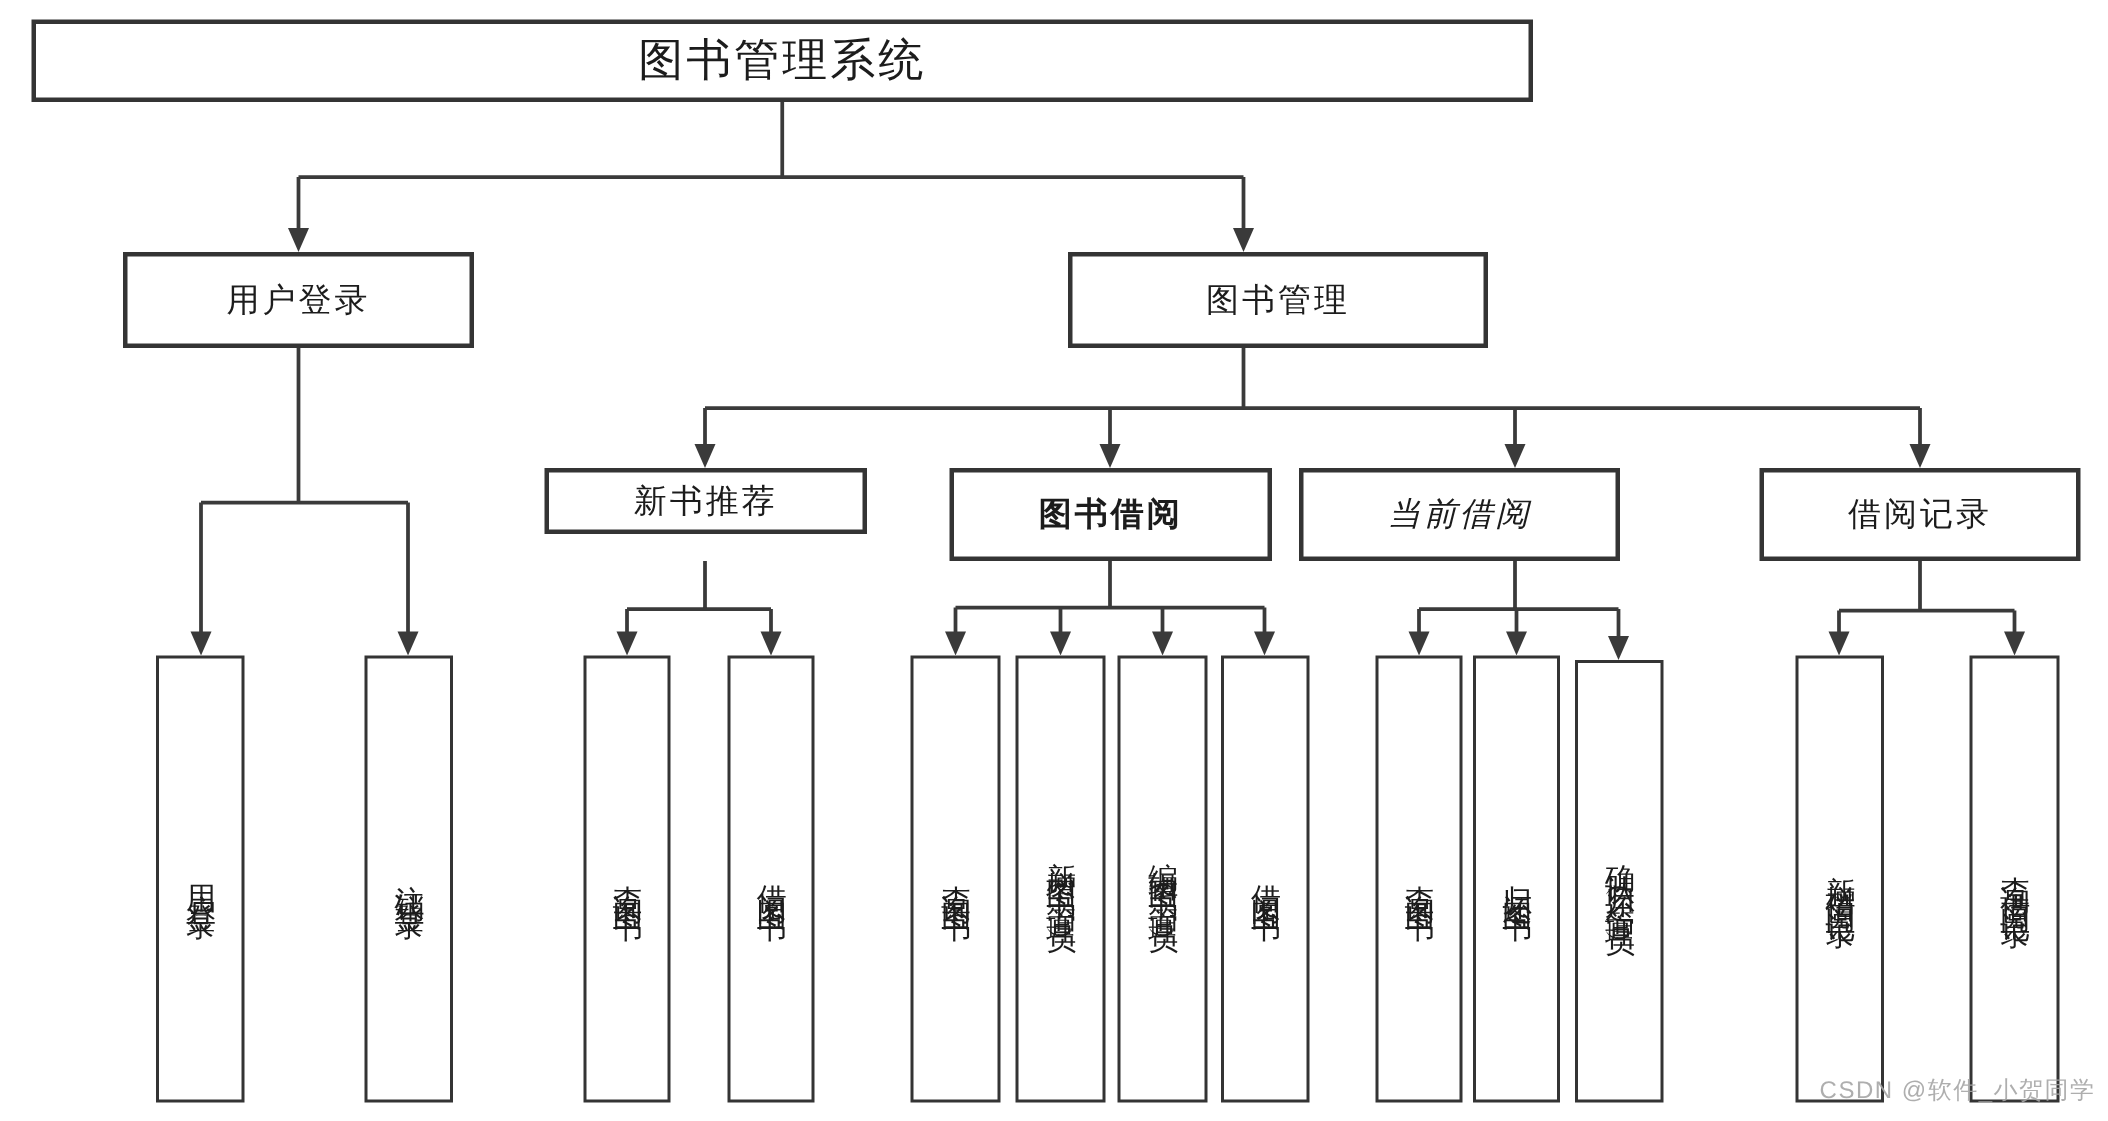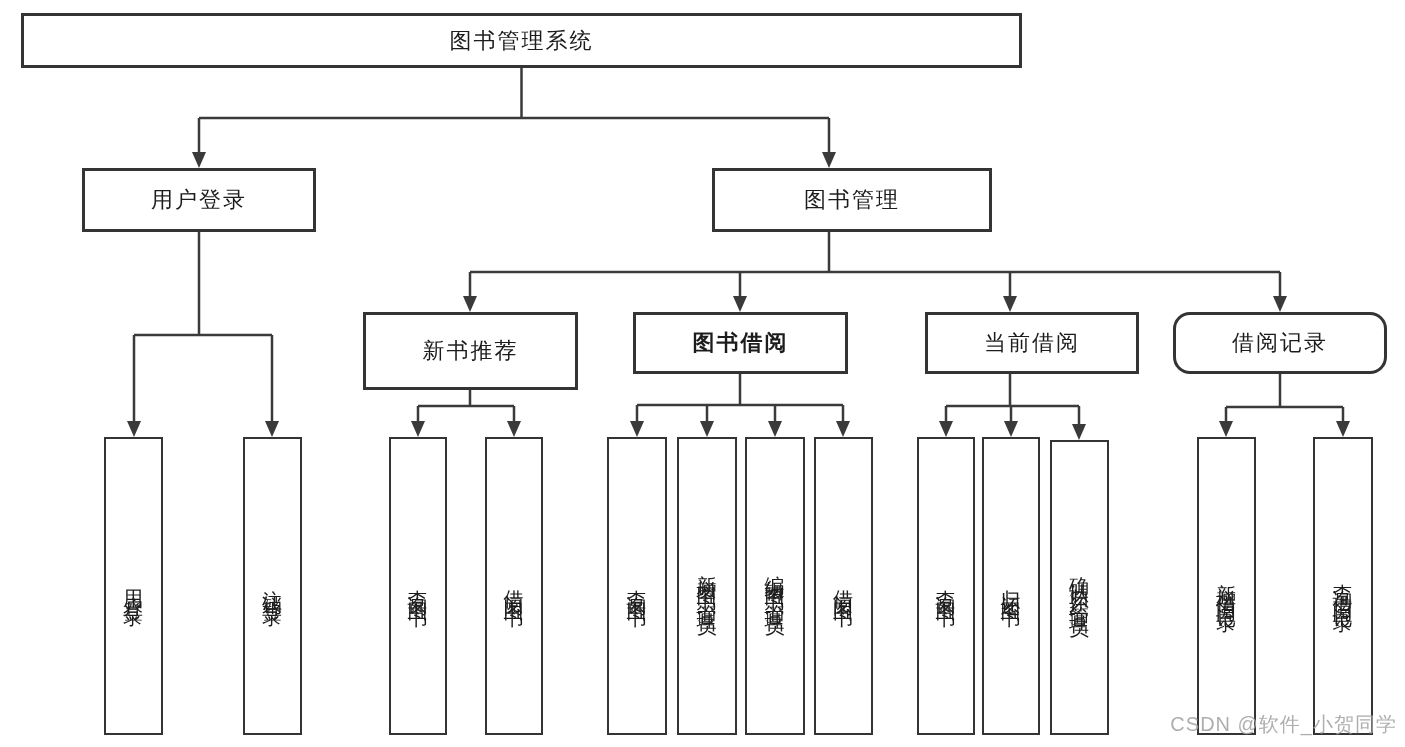--- a/index.html
+++ b/index.html
@@ -26,35 +26,35 @@
     position: absolute;
     background: #ffffff;
     border: 3px solid #343434;
     display: flex;
     align-items: center;
     justify-content: center;
     text-align: center;
     color: #1c1c1c;
   }
   .hnode { font-size: 22px; letter-spacing: 2px; white-space: nowrap; }
-  .root-node { font-size: 22px; }
+  .root-node { font-size: 30px; }
   .vnode { border-width: 2.5px; }
   .vnode .vlabel {
     writing-mode: vertical-rl;
     text-orientation: mixed;
     font-size: 20px;
     letter-spacing: 6px;
     line-height: 1.1;
     white-space: nowrap;
   }
   .watermark {
     position: absolute;
     right: 8px;
     bottom: 9px;
-    font-size: 20px;
+    font-size: 16px;
     letter-spacing: 1px;
     color: #a6a6a6;
     opacity: 0.9;
     z-index: 5;
     white-space: nowrap;
   }
 </style>
 </head>
 <body>
 
@@ -104,30 +104,30 @@
     <span>图书管理系统</span>
   </div>
 
   <div class="node hnode" style="left:82px; top:168px; width:234px; height:64px;">
     <span>用户登录</span>
   </div>
   <div class="node hnode" style="left:712px; top:168px; width:280px; height:64px;">
     <span>图书管理</span>
   </div>
 
-  <div class="node hnode" style="left:363px; top:312px; width:215px; height:78px;">
+  <div class="node hnode" style="left:363px; top:312px; width:215px; height:44px;">
     <span>新书推荐</span>
   </div>
   <div class="node hnode" style="left:633px; top:312px; width:215px; height:62px;font-weight:bold;">
     <span>图书借阅</span>
   </div>
-  <div class="node hnode" style="left:925px; top:312px; width:214px; height:62px;">
+  <div class="node hnode" style="left:866px; top:312px; width:214px; height:62px;font-style:italic;">
     <span>当前借阅</span>
   </div>
-  <div class="node hnode" style="left:1173px; top:312px; width:214px; height:62px;border-radius:17px;">
+  <div class="node hnode" style="left:1173px; top:312px; width:214px; height:62px;">
     <span>借阅记录</span>
   </div>
 
   <div class="node vnode" style="left:104px; top:437px; width:59px; height:298px;">
     <span class="vlabel">用户登录</span>
   </div>
   <div class="node vnode" style="left:243px; top:437px; width:59px; height:298px;">
     <span class="vlabel">注销登录</span>
   </div>
 

